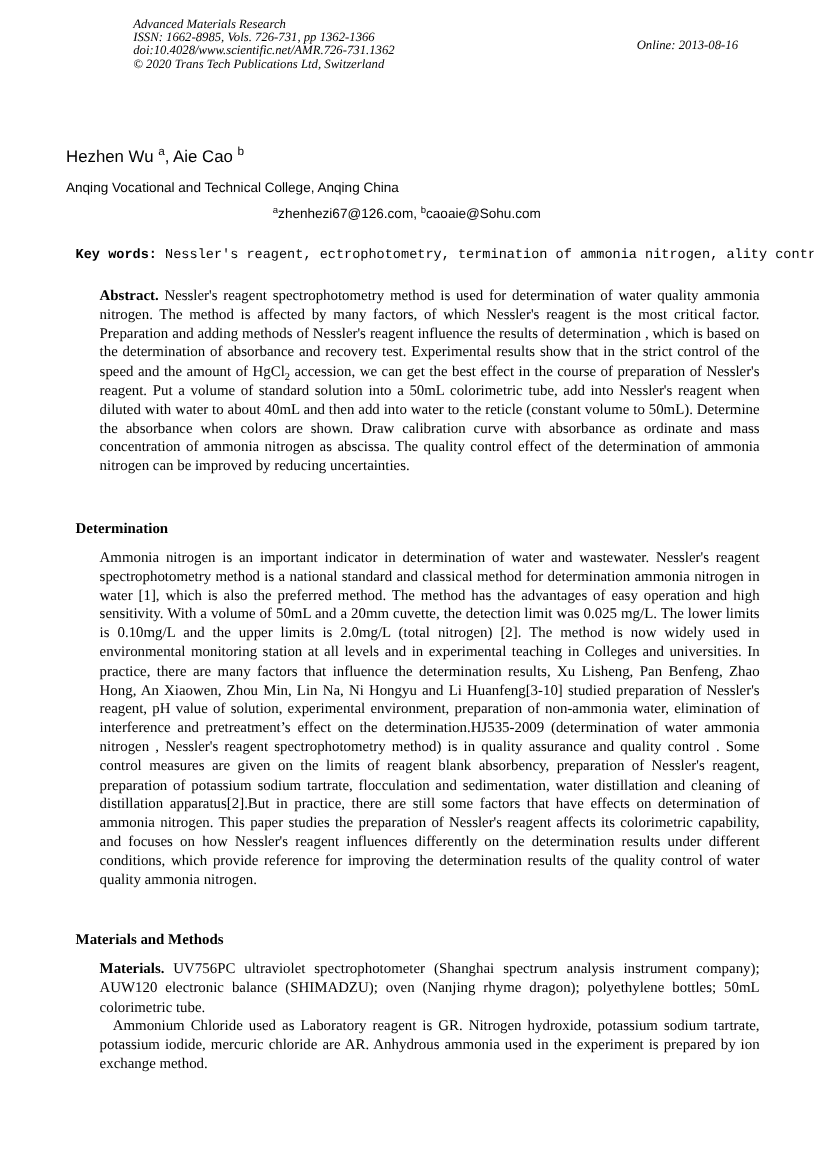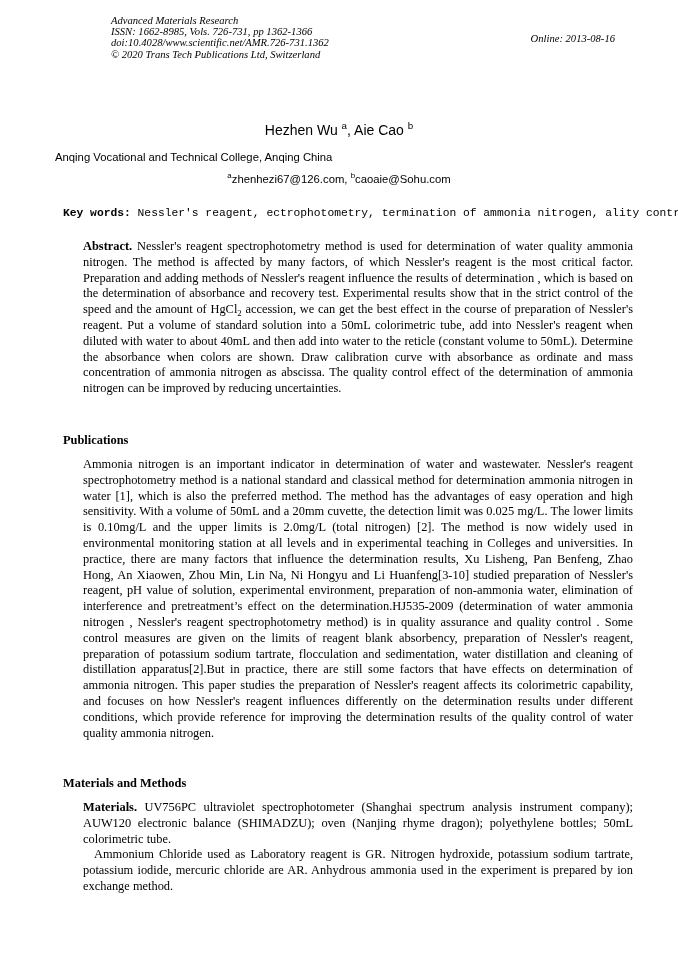--- a/index.html
+++ b/index.html
@@ -3,21 +3,21 @@
 <meta charset="utf-8">
 <style>
   html, body { margin: 0; padding: 0; background: #ffffff; }
   body { width: 678px; height: 959px; position: relative; overflow: hidden; color: #000; }
   .page { position: absolute; left: 0; top: 0; width: 678px; height: 959px; }
   .hdr { position: absolute; font-family: "Liberation Serif", serif; font-style: italic; font-size: 10.6px; line-height: 11.2px; margin-left: 48px; }
   .hdr-left { left: 63px; top: 15px; }
   .hdr-right { right: 63px; top: 33px; text-align: center; }
   .title { position: absolute; left: 55px; top: 80px; width: 568px; text-align: center;
            font-family: "Liberation Sans", sans-serif; font-weight: bold; font-size: 15px; line-height: 18px; }
-  .authors { position: absolute; left: 55px; top: 122px; width: 568px; text-align: center;
+  .authors { position: absolute; left: 55px; top: 122px; width: 568px; 
              font-family: "Liberation Sans", sans-serif; font-size: 14px; line-height: 17px; }
   .affil { position: absolute; left: 55px; top: 150px; width: 568px; text-align: left;
            font-family: "Liberation Sans", sans-serif; font-size: 11.3px; line-height: 14px; }
   .emails { position: absolute; left: 55px; top: 172px; width: 568px; text-align: center;
             font-family: "Liberation Sans", sans-serif; font-size: 11.3px; line-height: 14px; }
   sup { font-size: 70%; line-height: 0; vertical-align: super; }
   sub { font-size: 70%; line-height: 0; vertical-align: sub; }
   .keywords { position: absolute; left: 63px; top: 206px; width: 560px;
               font-family: Liberation Mono, monospace; font-size: 11.3px; line-height: 14px; white-space: nowrap; }
   .kw-label { font-weight: bold; }
@@ -49,20 +49,20 @@
   <div class="authors"><span>Hezhen Wu</span> <sup>a</sup><span>, </span><span>Aie Cao</span> <sup>b</sup></div>
 
   <div class="affil">Anqing Vocational and Technical College, Anqing China</div>
 
   <div class="emails"><sup>a</sup><span>zhenhezi67@126.com, </span><sup>b</sup><span>caoaie@Sohu.com</span></div>
 
   <div class="keywords"><span class="kw-label">Key words:</span><span> Nessler's reagent, ectrophotometry, termination of ammonia nitrogen, ality control</span></div>
 
   <div class="body-text abstract"><span class="inline-bold">Abstract.</span><span> Nessler's reagent spectrophotometry method is used for determination of water quality ammonia nitrogen. The method is affected by many factors, of which Nessler's reagent is the most critical factor. Preparation and adding methods of Nessler's reagent influence the results of determination , which is based on the determination of absorbance and recovery test. Experimental results show that in the strict control of the speed and the amount of HgCl</span><sub>2</sub><span> accession, we can get the best effect in the course of preparation of Nessler's reagent. Put a volume of standard solution into a 50mL colorimetric tube, add into Nessler's reagent when diluted with water to about 40mL and then add into water to the reticle (constant volume to 50mL). Determine the absorbance when colors are shown. Draw calibration curve with absorbance as ordinate and mass concentration of ammonia nitrogen as abscissa. The quality control effect of the determination of ammonia nitrogen can be improved by reducing uncertainties.</span></div>
 
-  <div class="heading intro-h">Publications</div>
+  <div class="heading intro-h">Determination</div>
   <div class="body-text intro">Ammonia  nitrogen is an important indicator in determination of water and wastewater. Nessler's reagent spectrophotometry method is a national standard and classical method for determination ammonia nitrogen in water [1], which is also the preferred method. The method has the advantages of easy operation and high sensitivity. With a volume of 50mL and a 20mm cuvette, the detection limit was 0.025 mg/L. The lower limits is 0.10mg/L and the upper limits is 2.0mg/L (total nitrogen) [2]. The method is now widely used in environmental monitoring station at all levels and in experimental teaching in Colleges and universities. In practice, there are many factors that influence the determination results, Xu Lisheng, Pan Benfeng, Zhao Hong, An Xiaowen, Zhou Min, Lin Na, Ni Hongyu and Li Huanfeng[3-10] studied preparation of Nessler's reagent, pH value of solution, experimental environment, preparation of non-ammonia water, elimination of interference and pretreatment’s effect on the determination.HJ535-2009 (determination of water ammonia nitrogen , Nessler's reagent spectrophotometry method) is in quality assurance and quality control . Some control measures are given on the limits of reagent blank absorbency, preparation of Nessler's reagent, preparation of potassium sodium tartrate, flocculation and sedimentation, water distillation and cleaning of distillation apparatus[2].But in practice, there are still some factors that have effects on determination of ammonia nitrogen. This paper studies the preparation of Nessler's reagent affects its colorimetric capability, and focuses on how Nessler's reagent influences differently on the determination results under different conditions, which provide reference for improving the determination results of the quality control of water quality ammonia nitrogen.</div>
 
   <div class="heading mm-h">Materials and Methods</div>
   <div class="body-text materials"><span class="inline-bold">Materials.</span><span> UV756PC ultraviolet spectrophotometer (Shanghai spectrum analysis instrument company); AUW120 electronic balance (SHIMADZU); oven (Nanjing rhyme dragon); polyethylene bottles; 50mL colorimetric tube.</span></div>
   <div class="body-text materials2">Ammonium Chloride used as Laboratory reagent is GR. Nitrogen hydroxide, potassium sodium tartrate, potassium iodide, mercuric chloride are AR. Anhydrous ammonia used in the experiment is prepared by ion exchange method.</div>
 
 </div>
 
 </body></html>

